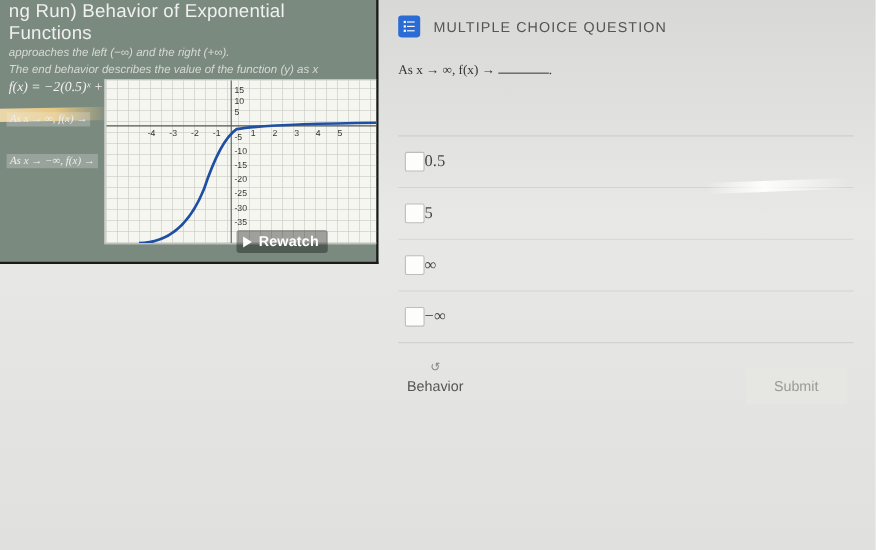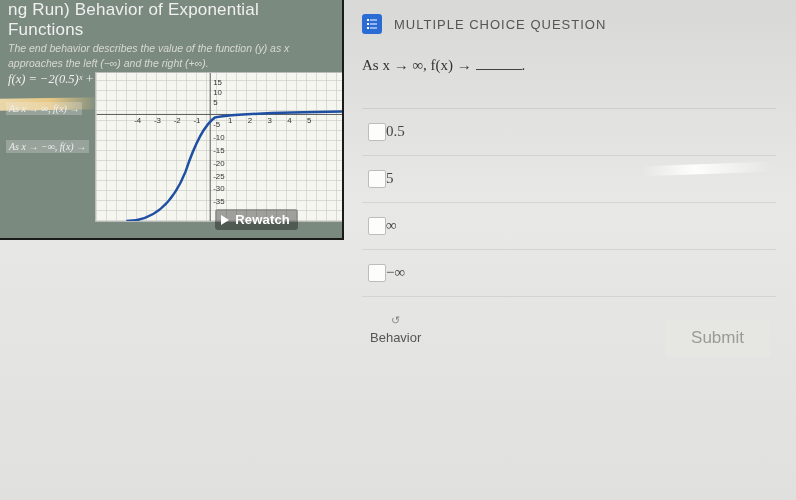--- a/index.html
+++ b/index.html
@@ -137,23 +137,23 @@
   font-weight: 500;
 }
 .question-text {
   font-size: 15px;
   color: #333;
   line-height: 1.4;
   margin-bottom: 12px;
 }
 .math-prompt {
   font-family: "Times New Roman", serif;
-  font-size: 15px;
+  font-size: 12px;
   color: #333;
-  margin-bottom: 34px;
+  margin-bottom: 52px;
 }
 .math-prompt .blank {
   display: inline-block;
   border-bottom: 1px solid #444;
   width: 46px;
   height: 0.9em;
   vertical-align: baseline;
 }
 
 .options { border-top: 1px solid rgba(0,0,0,0.08); }
@@ -198,21 +198,21 @@
   top: -12px;
   left: 50%;
   transform: translateX(-50%);
   color: #888;
 }
 .submit-btn {
   background: #e6e6e2;
   color: #9a9a96;
   border: none;
   padding: 9px 26px;
-  font-size: 17px;
+  font-size: 13px;
   border-radius: 2px;
   cursor: pointer;
 }
 
 .glare-right {
   position: absolute;
   right: 24px;
   top: 164px;
   width: 130px;
   height: 10px;
@@ -220,22 +220,22 @@
   transform: rotate(-2deg);
   pointer-events: none;
 }
 </style>
 </head>
 <body>
 
 <div class="left-panel">
   <div class="video-content">
     <div class="title-line">ng Run) Behavior of Exponential Functions</div>
+    <div class="subtitle">approaches the left (−∞) and the right (+∞).</div>
     <div class="subtitle">The end behavior describes the value of the function (y) as x</div>
-    <div class="subtitle">approaches the left (−∞) and the right (+∞).</div>
     <div class="formula">f(x) = −2(0.5)ˣ + 5</div>
   </div>
 
   <div class="glare1"></div>
 
   <div class="sidelabels upper">As x → ∞, f(x) →</div>
   <div class="sidelabels lower">As x → −∞, f(x) →</div>
 
   <div class="graph-area">
     <svg viewBox="0 0 260 150">

